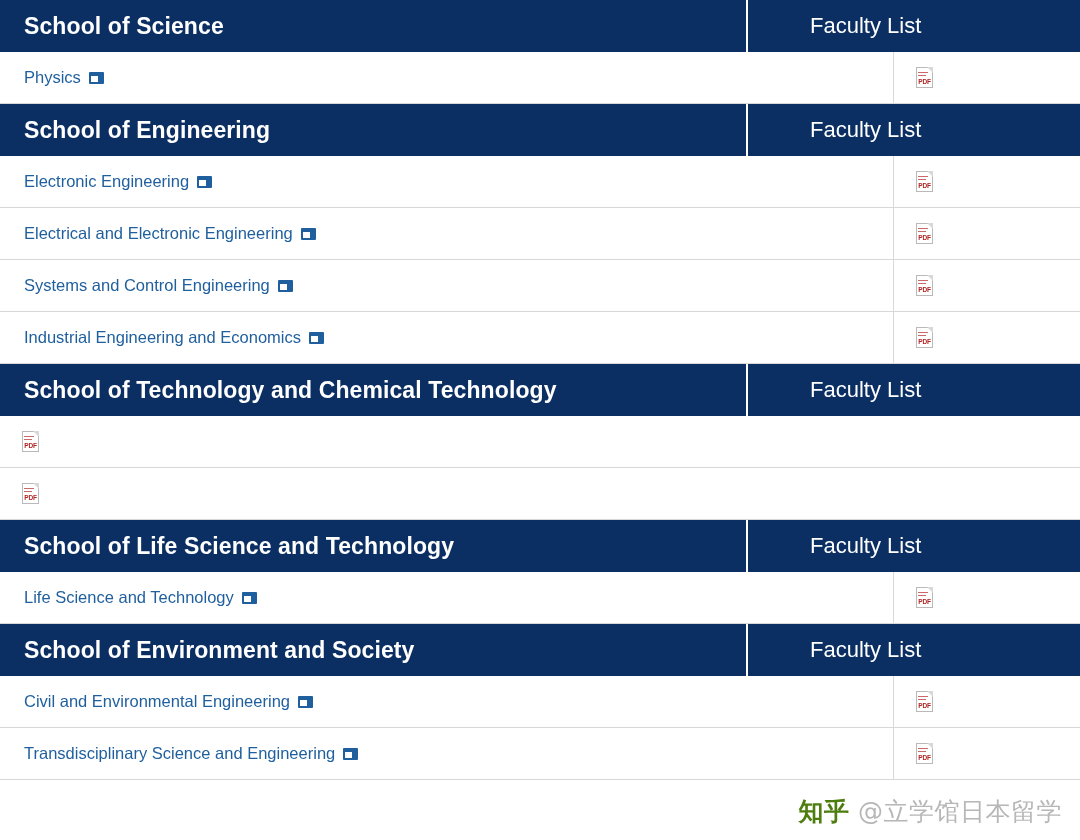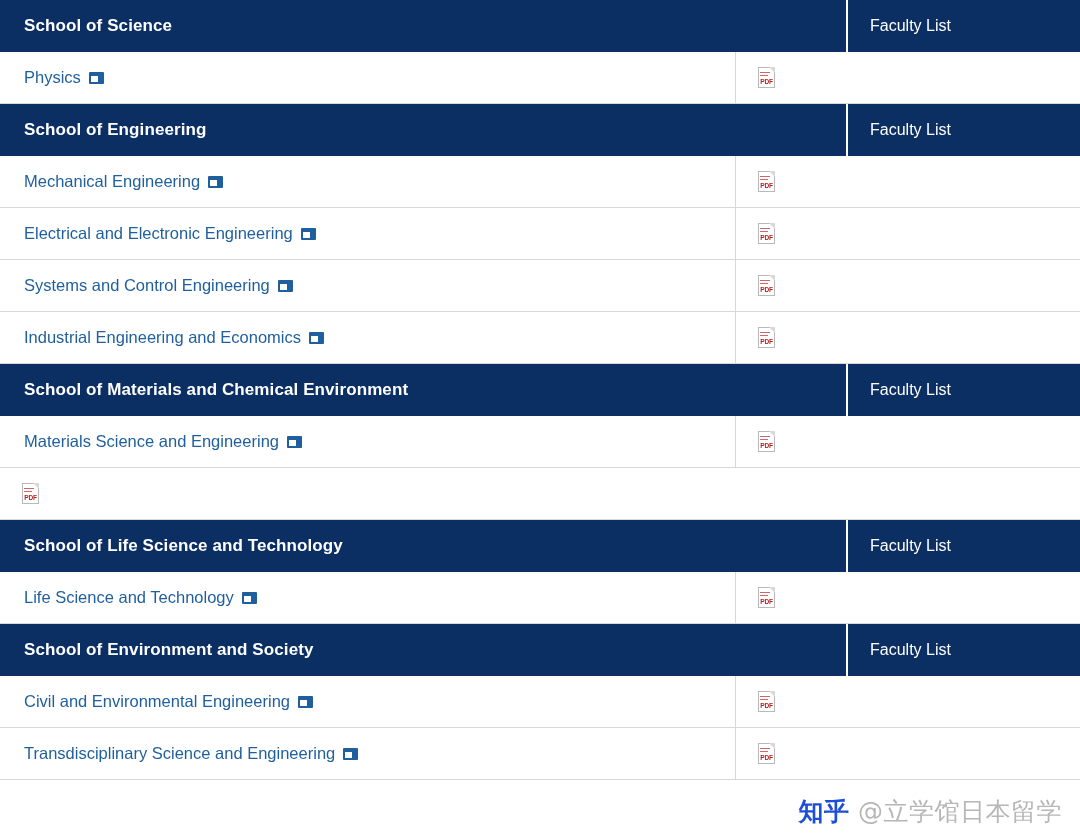--- a/index.html
+++ b/index.html
@@ -27,48 +27,49 @@
     box-sizing: border-box;
   }
 
   
   .row.school {
     background: #0b2f63;
     color: #ffffff;
     height: 52px;
   }
   .row.school .cell-name {
-    width: 848px;
+    width: 748px;
     box-sizing: border-box;
     padding: 0 0 0 24px;
     display: flex;
     align-items: center;
-    font-size: 17px;
+    font-size: 23px;
     font-weight: bold;
     letter-spacing: 0.1px;
     border-right: 2px solid #ffffff;
   }
   .row.school .cell-faculty {
     width: 186px;
     box-sizing: border-box;
     padding: 0 0 0 22px;
     display: flex;
     align-items: center;
-    font-size: 16px;
+    font-size: 22px;
     font-weight: normal;
+    margin-left: 40px;
   }
 
   
   .row.dept {
     background: #ffffff;
     height: 52px;
     border-bottom: 1px solid #d8d8d8;
   }
   .row.dept .cell-name {
-    width: 736px;
+    width: 894px;
     box-sizing: border-box;
     padding: 0 0 0 24px;
     display: flex;
     align-items: center;
     border-right: 1px solid #d8d8d8;
   }
   .row.dept .cell-pdf {
     width: 186px;
     box-sizing: border-box;
     padding: 0 0 0 22px;
@@ -163,21 +164,21 @@
     bottom: 12px;
     font-size: 25px;
     color: #b7b7b7;
     font-family: "DejaVu Sans", sans-serif;
     letter-spacing: 0.5px;
     user-select: none;
     white-space: nowrap;
   }
   .watermark .logo {
     font-weight: bold;
-    color: #1d4ed8;
+    color: #4d7c0f;
     margin-top: 32px;
   }
 </style>
 </head>
 <body>
 
 <div class="table">
 
   <div class="row school">
     <div class="cell-name">School of Science</div>
@@ -204,21 +205,21 @@
     </div>
   </div>
 
   <div class="row school">
     <div class="cell-name">School of Engineering</div>
     <div class="cell-faculty">Faculty List</div>
   </div>
   <div class="row dept">
     <div class="cell-name">
       <a class="dept-link" href="#">
-          <span>Mechanical Engineering</span>
+          <span>Electronic Engineering</span>
           <span class="win-icon">
             <span class="outer"></span>
             <span class="inner"></span>
           </span>
         </a>
     </div>
     <div class="cell-pdf">
       <a class="pdf-icon" href="#">
           <span class="sheet"></span>
           <span class="bar"></span>
@@ -283,33 +284,24 @@
           <span class="sheet"></span>
           <span class="bar"></span>
           <span class="bar2"></span>
           <span class="fold"></span>
           <span class="label">PDF</span>
         </a>
     </div>
   </div>
 
   <div class="row school">
-    <div class="cell-name">School of Materials and Chemical Environment</div>
-    <div class="cell-faculty">Faculty List</div>
-  </div>
-  <div class="row dept">
-    <div class="cell-name">
-      <a class="dept-link" href="#">
-          <span>Materials Science and Engineering</span>
-          <span class="win-icon">
-            <span class="outer"></span>
-            <span class="inner"></span>
-          </span>
-        </a>
-    </div>
+    <div class="cell-name">School of Technology and Chemical Technology</div>
+    <div class="cell-faculty">Faculty List</div>
+  </div>
+  <div class="row dept">
     <div class="cell-pdf">
       <a class="pdf-icon" href="#">
           <span class="sheet"></span>
           <span class="bar"></span>
           <span class="bar2"></span>
           <span class="fold"></span>
           <span class="label">PDF</span>
         </a>
     </div>
   </div>

